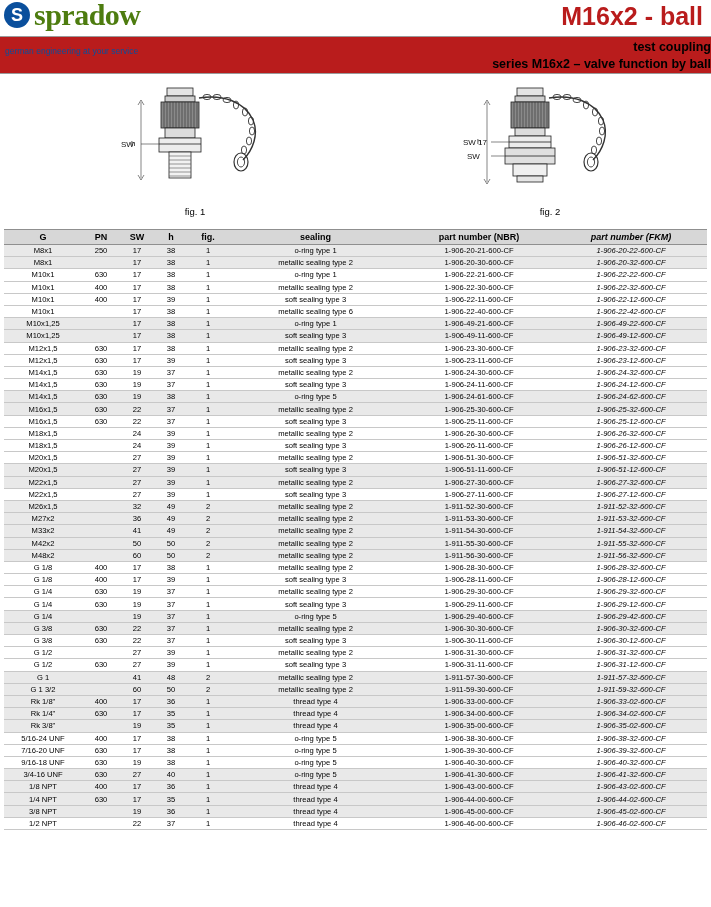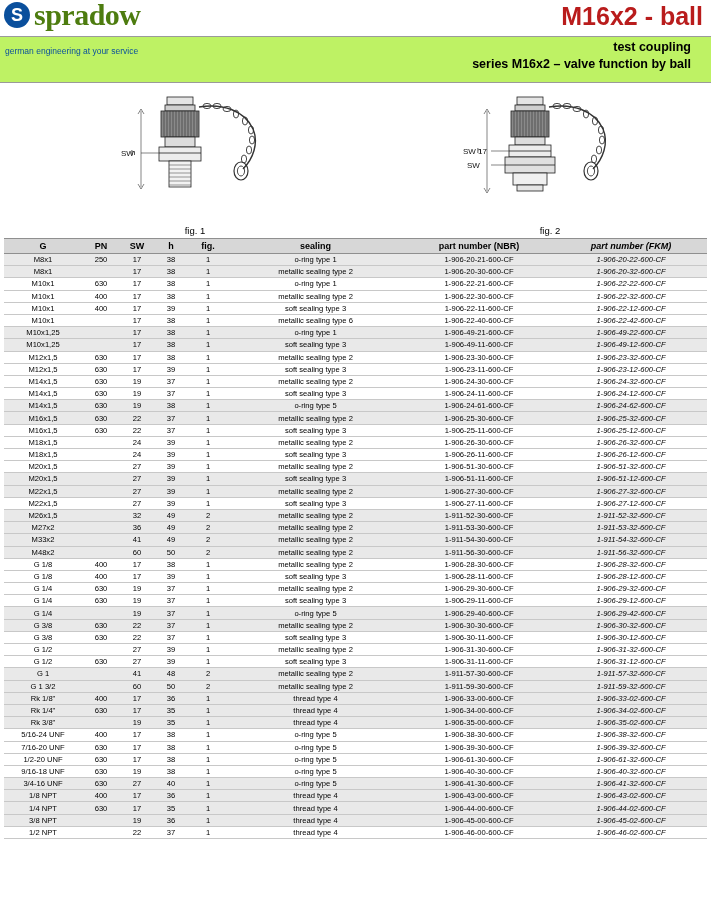--- a/index.html
+++ b/index.html
@@ -38,42 +38,42 @@
     font-size: 8.5px; color: #0a4f9c; margin-top: 18px; margin-left: 1px;
   }
   .title-main {
     font-family: "Liberation Sans", sans-serif;
     font-size: 25px; font-weight: bold; color: #b91c1c;
     text-align: right; line-height: 28px; padding-right: 2px;
   }
 
   
   .subtitle-band {
-    background: #bef264;
+    background: #b91c1c;
     border-top: 1px solid #9a9a9a;
     border-bottom: 1px solid #9a9a9a;
-    height: 47px;
+    height: 38px;
     text-align: right;
-    padding: 2px 20px 0 0;
+    padding: 2px 0 0 0;
     font-family: "Liberation Sans", sans-serif;
     font-size: 12.5px; font-weight: bold;
   }
   .subtitle-band div { line-height: 17px; }
 
   
   .figures {
     position: relative; height: 155px;
     border-bottom: 0px solid #fff;
   }
   .fig { position: absolute; top: 2px; text-align: center; }
   .fig1 { left: 95px; width: 200px; }
   .fig2 { left: 455px; width: 190px; }
   .fig-caption {
     font-family: "Liberation Sans", sans-serif;
-    font-size: 9.5px; margin-top: 12px;
+    font-size: 9.5px; margin-top: 2px;
   }
   .fig-svg { display: block; margin: 0 auto; }
 
   
   .tablewrap { padding: 0 4px; }
   table.spec {
     width: 703px; border-collapse: collapse;
     font-family: "Liberation Sans", sans-serif;
     font-size: 7.6px;
   }
@@ -497,20 +497,30 @@
             <td class="c-g">M33x2</td>
             <td class="c-pn"></td>
             <td class="c-sw">41</td>
             <td class="c-h">49</td>
             <td class="c-fig">2</td>
             <td class="c-seal">metallic sealing type 2</td>
             <td class="c-nbr">1-911-54-30-600-CF</td>
             <td class="c-fkm">1-911-54-32-600-CF</td>
           </tr>
           <tr class="shade">
+            <td class="c-g">M42x2</td>
+            <td class="c-pn"></td>
+            <td class="c-sw">50</td>
+            <td class="c-h">50</td>
+            <td class="c-fig">2</td>
+            <td class="c-seal">metallic sealing type 2</td>
+            <td class="c-nbr">1-911-55-30-600-CF</td>
+            <td class="c-fkm">1-911-55-32-600-CF</td>
+          </tr>
+          <tr class="shade">
             <td class="c-g">M48x2</td>
             <td class="c-pn"></td>
             <td class="c-sw">60</td>
             <td class="c-h">50</td>
             <td class="c-fig">2</td>
             <td class="c-seal">metallic sealing type 2</td>
             <td class="c-nbr">1-911-56-30-600-CF</td>
             <td class="c-fkm">1-911-56-32-600-CF</td>
           </tr>
           <tr>
@@ -667,30 +677,20 @@
             <td class="c-g">7/16-20 UNF</td>
             <td class="c-pn">630</td>
             <td class="c-sw">17</td>
             <td class="c-h">38</td>
             <td class="c-fig">1</td>
             <td class="c-seal">o-ring type 5</td>
             <td class="c-nbr">1-906-39-30-600-CF</td>
             <td class="c-fkm">1-906-39-32-600-CF</td>
           </tr>
           <tr>
-            <td class="c-g">1/2-20 UNF</td>
-            <td class="c-pn">630</td>
-            <td class="c-sw">17</td>
-            <td class="c-h">38</td>
-            <td class="c-fig">1</td>
-            <td class="c-seal">o-ring type 5</td>
-            <td class="c-nbr">1-906-61-30-600-CF</td>
-            <td class="c-fkm">1-906-61-32-600-CF</td>
-          </tr>
-          <tr>
             <td class="c-g">9/16-18 UNF</td>
             <td class="c-pn">630</td>
             <td class="c-sw">19</td>
             <td class="c-h">38</td>
             <td class="c-fig">1</td>
             <td class="c-seal">o-ring type 5</td>
             <td class="c-nbr">1-906-40-30-600-CF</td>
             <td class="c-fkm">1-906-40-32-600-CF</td>
           </tr>
           <tr class="shade">

